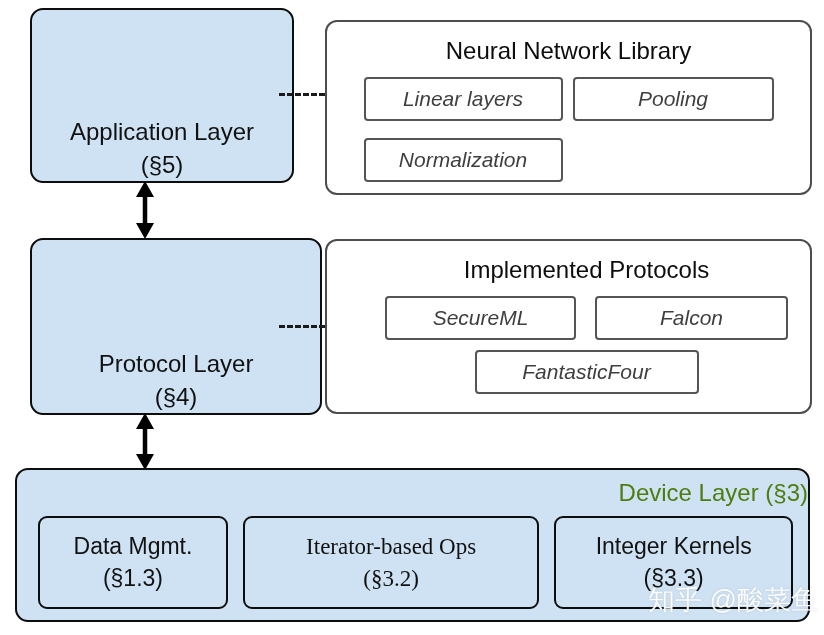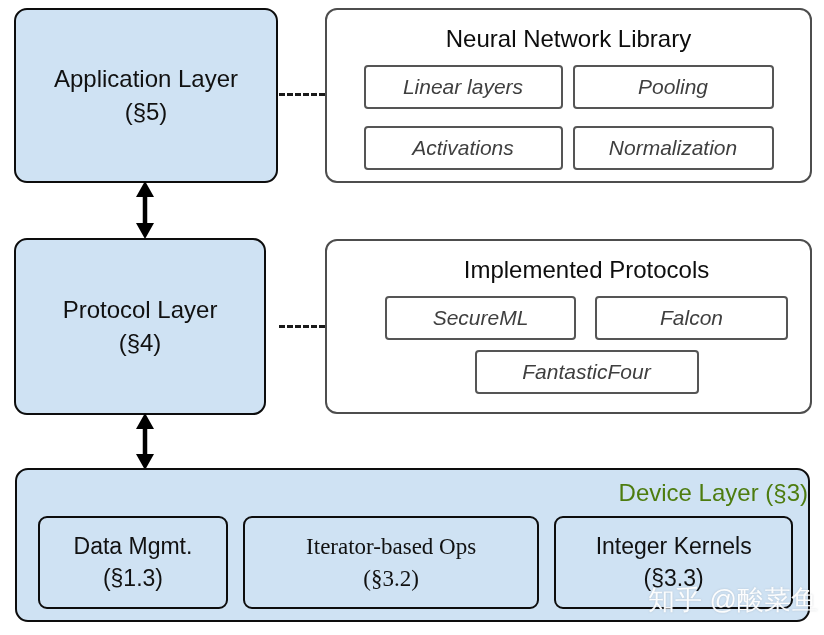--- a/index.html
+++ b/index.html
@@ -14,38 +14,39 @@
     overflow: hidden;
   }
 
   
   .layer-box {
     position: absolute;
     background: #cfe2f3;
     border: 2.5px solid #0d0d0d;
     border-radius: 13px;
     display: flex;
-    align-items: center;
+    align-items: flex-end;
     justify-content: center;
     text-align: center;
     color: #111111;
+    margin-left: 16px;
   }
   .layer-label { font-size: 24px; line-height: 1.35; color: #111111; }
 
   .pos-app      { left: 14px;  top: 8px;   width: 264px; height: 175px; }
-  .pos-protocol { left: 14px;  top: 238px; width: 252px; height: 177px; }
+  .pos-protocol { left: 14px;  top: 238px; width: 292px; height: 177px; }
 
   
   .panel {
     position: absolute;
     background: #ffffff;
     border: 2px solid #4d4d4d;
     border-radius: 12px;
   }
-  .pos-nnl { left: 325px; top: 8px;   width: 487px; height: 175px; }
+  .pos-nnl { left: 325px; top: 20px;   width: 487px; height: 175px; }
   .pos-ip  { left: 325px; top: 239px; width: 487px; height: 175px; padding-left: 36px; }
 
   .panel-title {
     text-align: center;
     font-size: 24px;
     color: #0d0d0d;
     margin-top: 15px;
     margin-bottom: 12px;
   }
 
@@ -153,21 +154,20 @@
       <div>Application Layer</div>
       <div>(§5)</div>
     </div>
   </div>
 
   <div class="panel pos-nnl">
     <div class="panel-title">Neural Network Library</div>
     <div class="item-grid">
       <div class="item-box">Linear layers</div>
       <div class="item-box">Pooling</div>
-      <div class="item-box">Activations</div>
       <div class="item-box">Normalization</div>
     </div>
   </div>
 
   <div class="dash-connector pos-dash1"></div>
 
   <svg class="arrow pos-arrow1" viewBox="0 0 26 58">
     <line x1="13" y1="11" x2="13" y2="47" stroke="#000000" stroke-width="4.5"></line>
     <polygon points="13,0 4,16 22,16" fill="#000000"></polygon>
     <polygon points="13,58 4,42 22,42" fill="#000000"></polygon>

